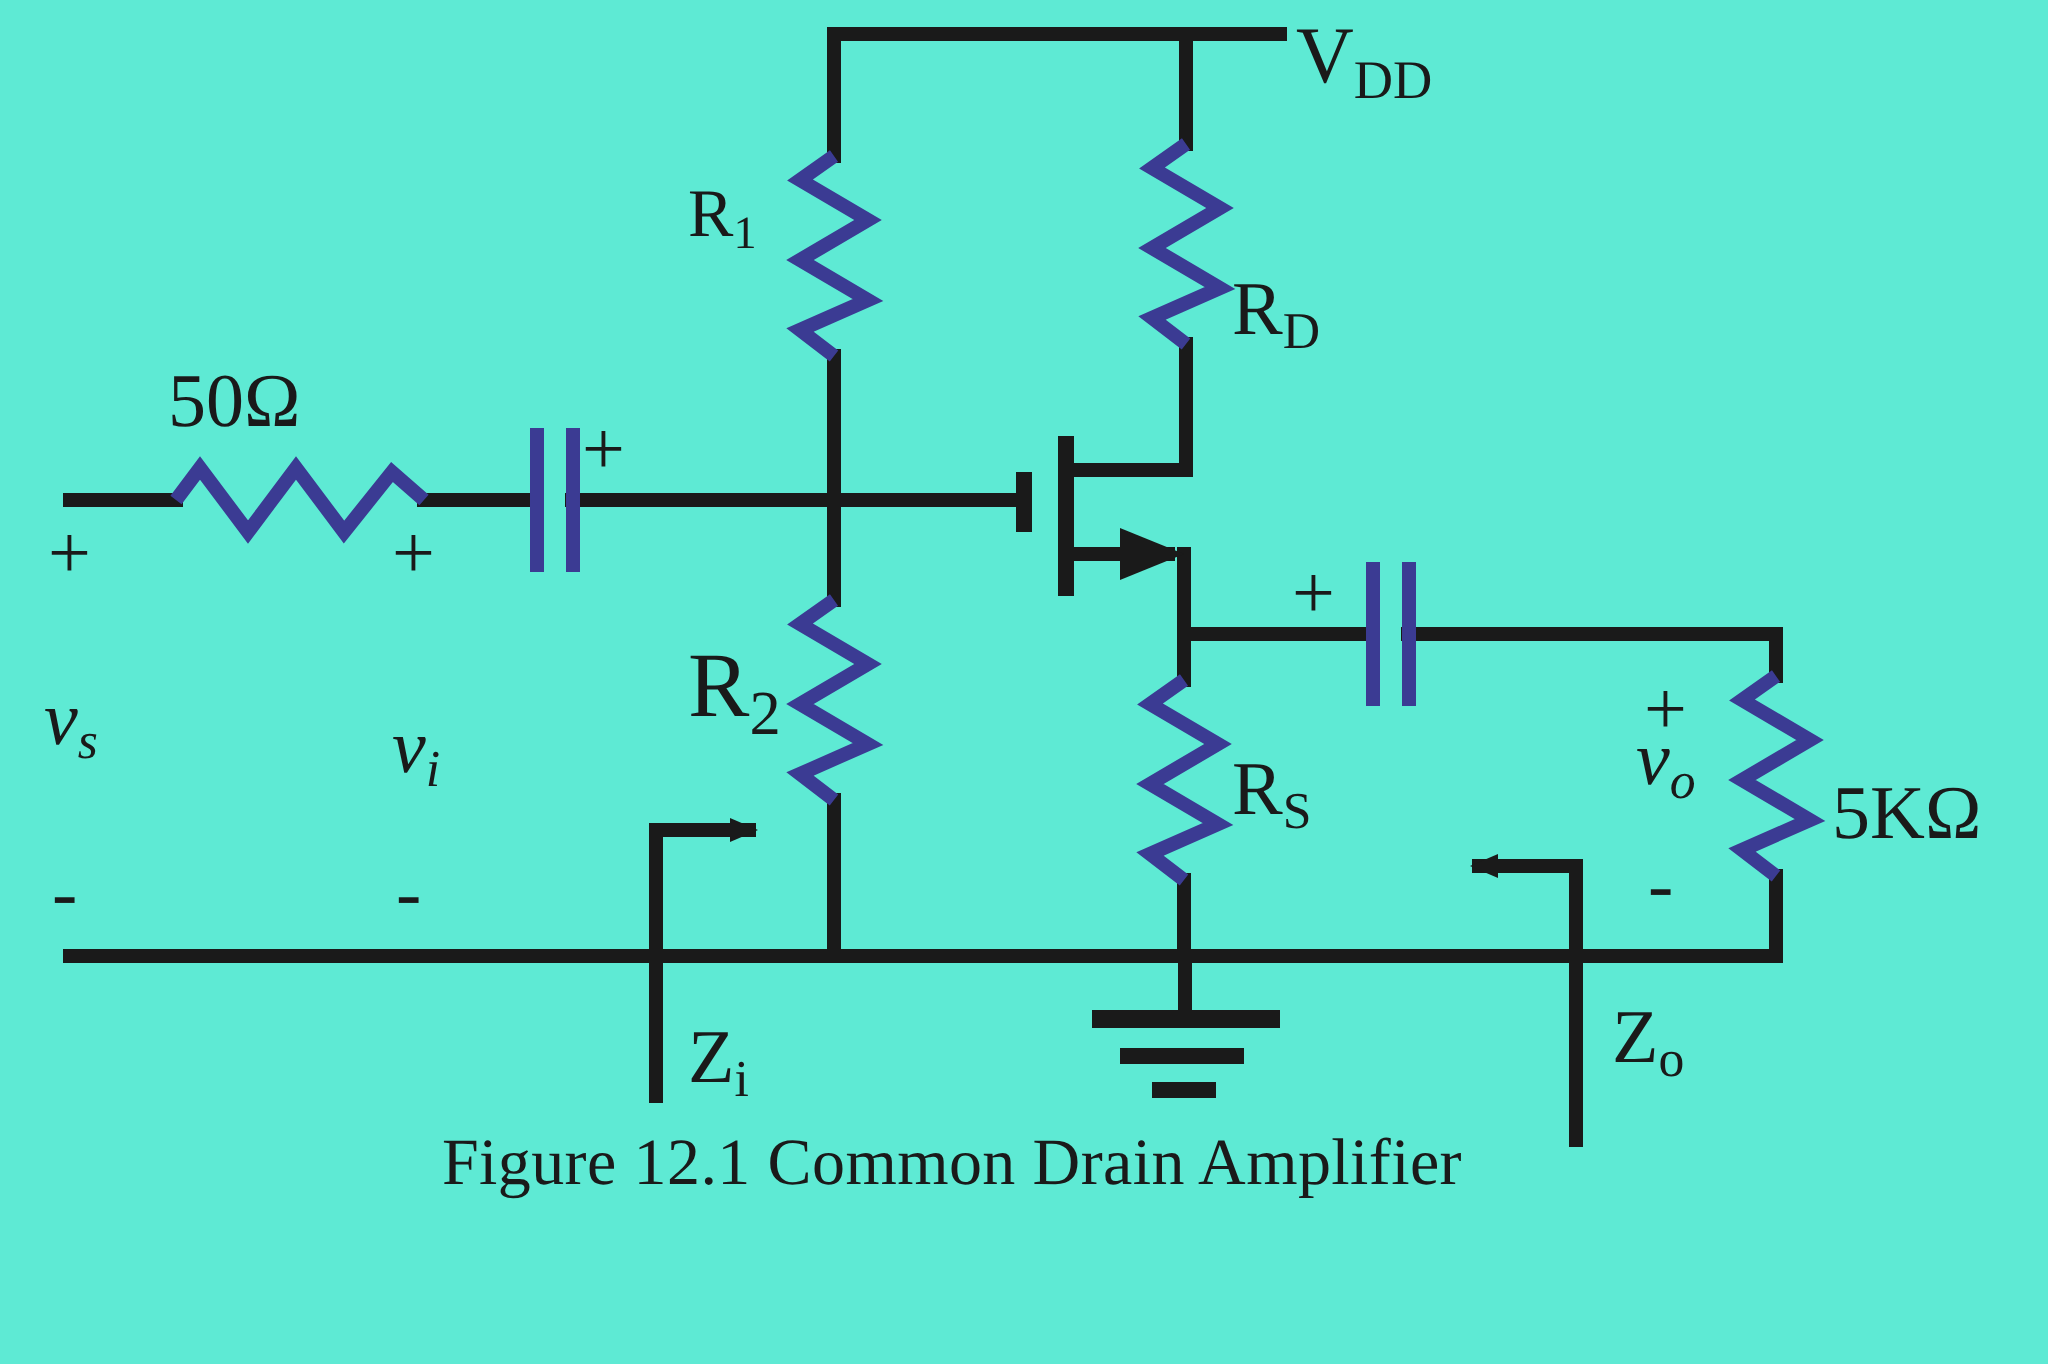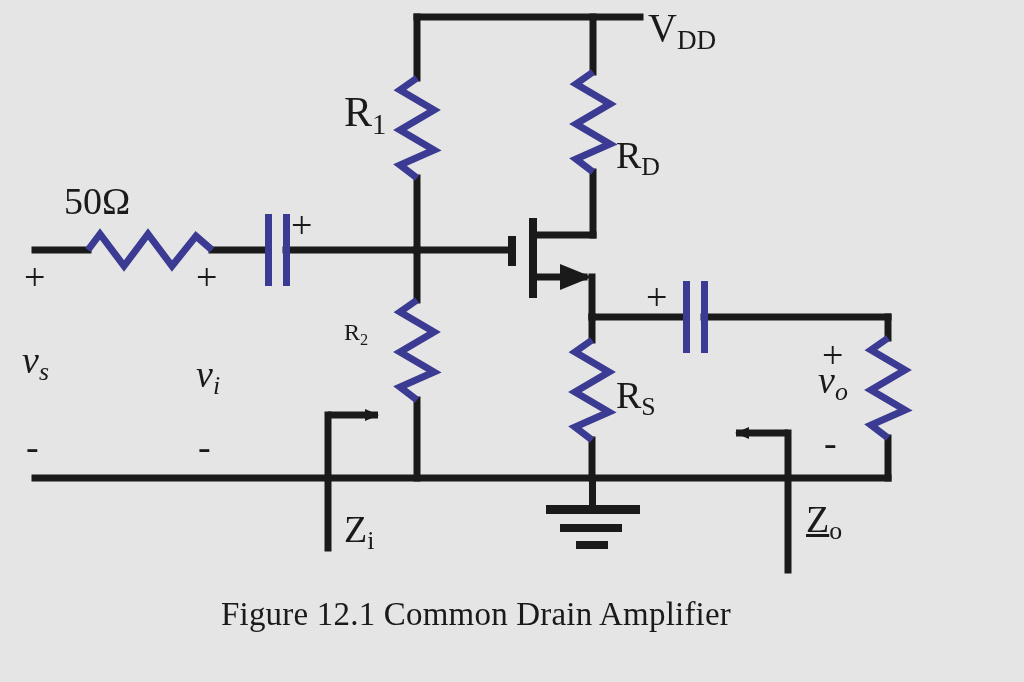--- a/index.html
+++ b/index.html
@@ -8,21 +8,21 @@
     padding: 0;
     background: #ffffff;
   }
   body {
     font-family: "Liberation Serif", "DejaVu Serif", serif;
   }
   #figure-root {
     position: relative;
     width: 1024px;
     height: 682px;
-    background: #e5e5e5;
+    background: #5eead4;
     overflow: hidden;
   }
   #schematic {
     position: absolute;
     left: 0;
     top: 0;
     width: 1024px;
     height: 682px;
   }
   .lbl {
@@ -47,21 +47,21 @@
     position: absolute;
     color: #1a1a1a;
     font-family: "Liberation Serif", "DejaVu Serif", serif;
     font-style: normal;
     line-height: 1;
     user-select: none;
   }
   #caption {
     position: absolute;
     left: 0;
-    top: 596px;
+    top: 564px;
     width: 952px;
     text-align: center;
     font-family: "Liberation Serif", "DejaVu Serif", serif;
     font-size: 33px;
     color: #1a1a1a;
     letter-spacing: 0.2px;
   }
 </style>
 </head>
 <body>
@@ -162,56 +162,57 @@
     <g>
       <path d="M788 433 L788 570" stroke="#1a1a1a" stroke-width="7" fill="none" stroke-linecap="square"></path>
       <path d="M788 433 L736 433" stroke="#1a1a1a" stroke-width="7" fill="none" marker-end="url(#arrowL)"></path>
     </g>
   </svg>
 
   <div class="lbl lbl-roman" style="left:648px; top:8px; font-size:40px;">
     <span>V</span><span class="sub sub-rm">DD</span>
   </div>
 
-  <div class="lbl lbl-roman" style="left:344px; top:91px; font-size:42px;">
+  <div class="lbl lbl-roman" style="left:344px; top:91px; font-size:34px;">
     <span>R</span><span class="sub sub-rm">1</span>
   </div>
 
-  <div class="lbl lbl-roman" style="left:344px; top:320px; font-size:24px;">
+  <div class="lbl lbl-roman" style="left:344px; top:320px; font-size:46px;">
     <span>R</span><span class="sub sub-rm">2</span>
   </div>
 
   <div class="lbl lbl-roman" style="left:616px; top:88px; font-size:38px;margin-top:48px;">
     <span>R</span><span class="sub sub-rm">D</span>
   </div>
 
   <div class="lbl lbl-roman" style="left:616px; top:376px; font-size:38px;">
     <span>R</span><span class="sub sub-rm">S</span>
   </div>
 
-  <div class="lbl lbl-roman" style="left:64px; top:182px; font-size:38px;">50Ω</div>
-
+  <div class="lbl lbl-roman" style="left:84px; top:182px; font-size:38px;">50Ω</div>
+
+  <div class="lbl lbl-roman" style="left:916px; top:388px; font-size:38px;">5KΩ</div>
 
   <div class="lbl lbl-italic" style="left:22px; top:341px; font-size:38px;">
     <span>v</span><span class="sub sub-it">s</span>
   </div>
 
   <div class="lbl lbl-italic" style="left:196px; top:355px; font-size:38px;">
     <span>v</span><span class="sub sub-it">i</span>
   </div>
 
   <div class="lbl lbl-italic" style="left:818px; top:361px; font-size:38px;">
     <span>v</span><span class="sub sub-it">o</span>
   </div>
 
   <div class="lbl lbl-roman" style="left:344px; top:510px; font-size:38px;text-align:right;">
     <span>Z</span><span class="sub sub-rm">i</span>
   </div>
 
-  <div class="lbl lbl-roman" style="left:806px; top:500px; font-size:38px;text-decoration:underline;">
+  <div class="lbl lbl-roman" style="left:806px; top:500px; font-size:38px;">
     <span>Z</span><span class="sub sub-rm">o</span>
   </div>
 
   <div class="sign" style="left:24px; top:258px; font-size:38px;">+</div>
   <div class="sign" style="left:26px; top:428px; font-size:38px;">-</div>
 
   <div class="sign" style="left:196px; top:258px; font-size:38px;">+</div>
   <div class="sign" style="left:198px; top:428px; font-size:38px;">-</div>
 
   <div class="sign" style="left:291px; top:206px; font-size:38px;">+</div>

